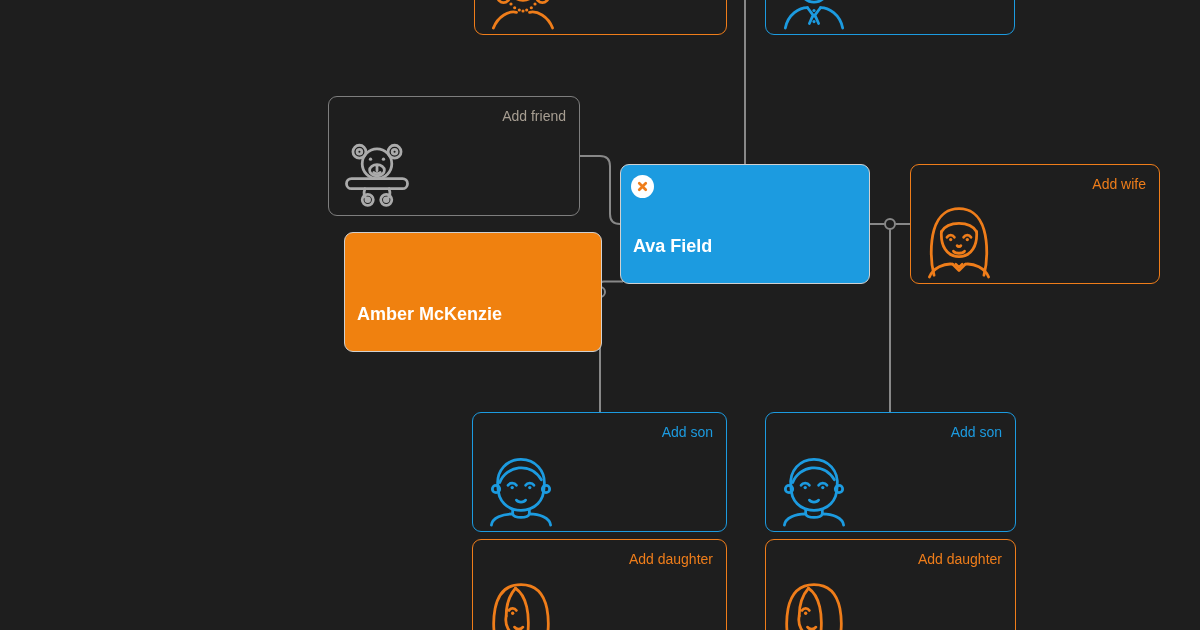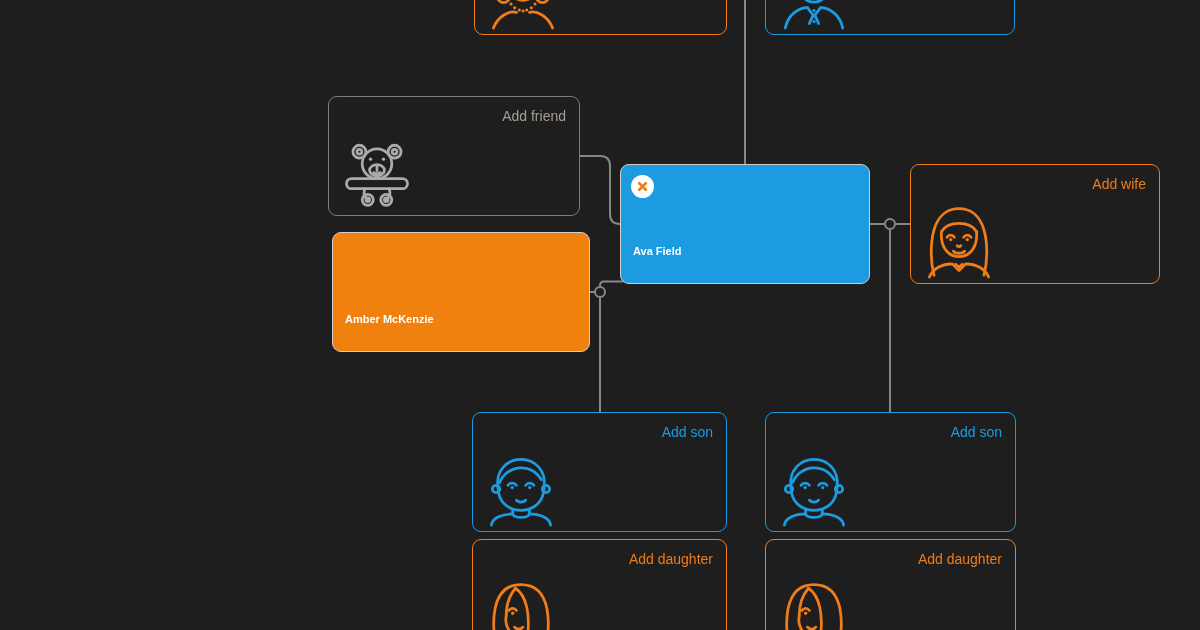--- a/index.html
+++ b/index.html
@@ -26,21 +26,21 @@
   .card.filled-male   { background: var(--male, #1c9be0); border:1.5px solid var(--filled-border, #d0d0d0); }
   .card.filled-female { background: var(--female-fill, #f0810f); border:1.5px solid var(--filled-border, #d0d0d0); }
   .add-label {
     position:absolute; top:12px; right:13px;
     font-size:14px; line-height:1.1;
     color: currentColor;
     white-space:nowrap;
   }
   .person-name {
     position:absolute; left:12px; bottom:26px;
-    font-size:11px; font-weight:bold;
+    font-size:18px; font-weight:bold;
     color:#ffffff;
     white-space:nowrap;
   }
   .icon {
     position:absolute; left:11px; top:38px;
     width:74px; height:76px;
   }
   .icon svg { width:100%; height:100%; display:block; }
   .icon.neutral { color: var(--teddy-stroke, #ababab); }
   .close-btn {
@@ -156,21 +156,21 @@
         </g>
         <g fill="currentColor" stroke="none">
           <circle cx="33" cy="25" r="1.8"></circle>
             <circle cx="47" cy="25" r="1.8"></circle>
           <circle cx="40" cy="33" r="1.6"></circle>
         </g>
       </svg>
     </span>
   </div>
 
-  <div class="card filled-female" style="left:332px; top:232px; width:258px;">
+  <div class="card filled-female" style="left:344px; top:232px; width:258px;">
     <span class="person-name">Amber McKenzie</span>
   </div>
 
   <div class="card filled-male" style="left:620px; top:164px; width:250px;">
     <span class="close-btn">
       <svg viewBox="0 0 24 24">
         <path d="M6,6 L18,18 M18,6 L6,18" fill="none" stroke="#ef7d1a" stroke-width="5" stroke-linecap="round"></path>
       </svg>
     </span>
     <span class="person-name">Ava Field</span>

